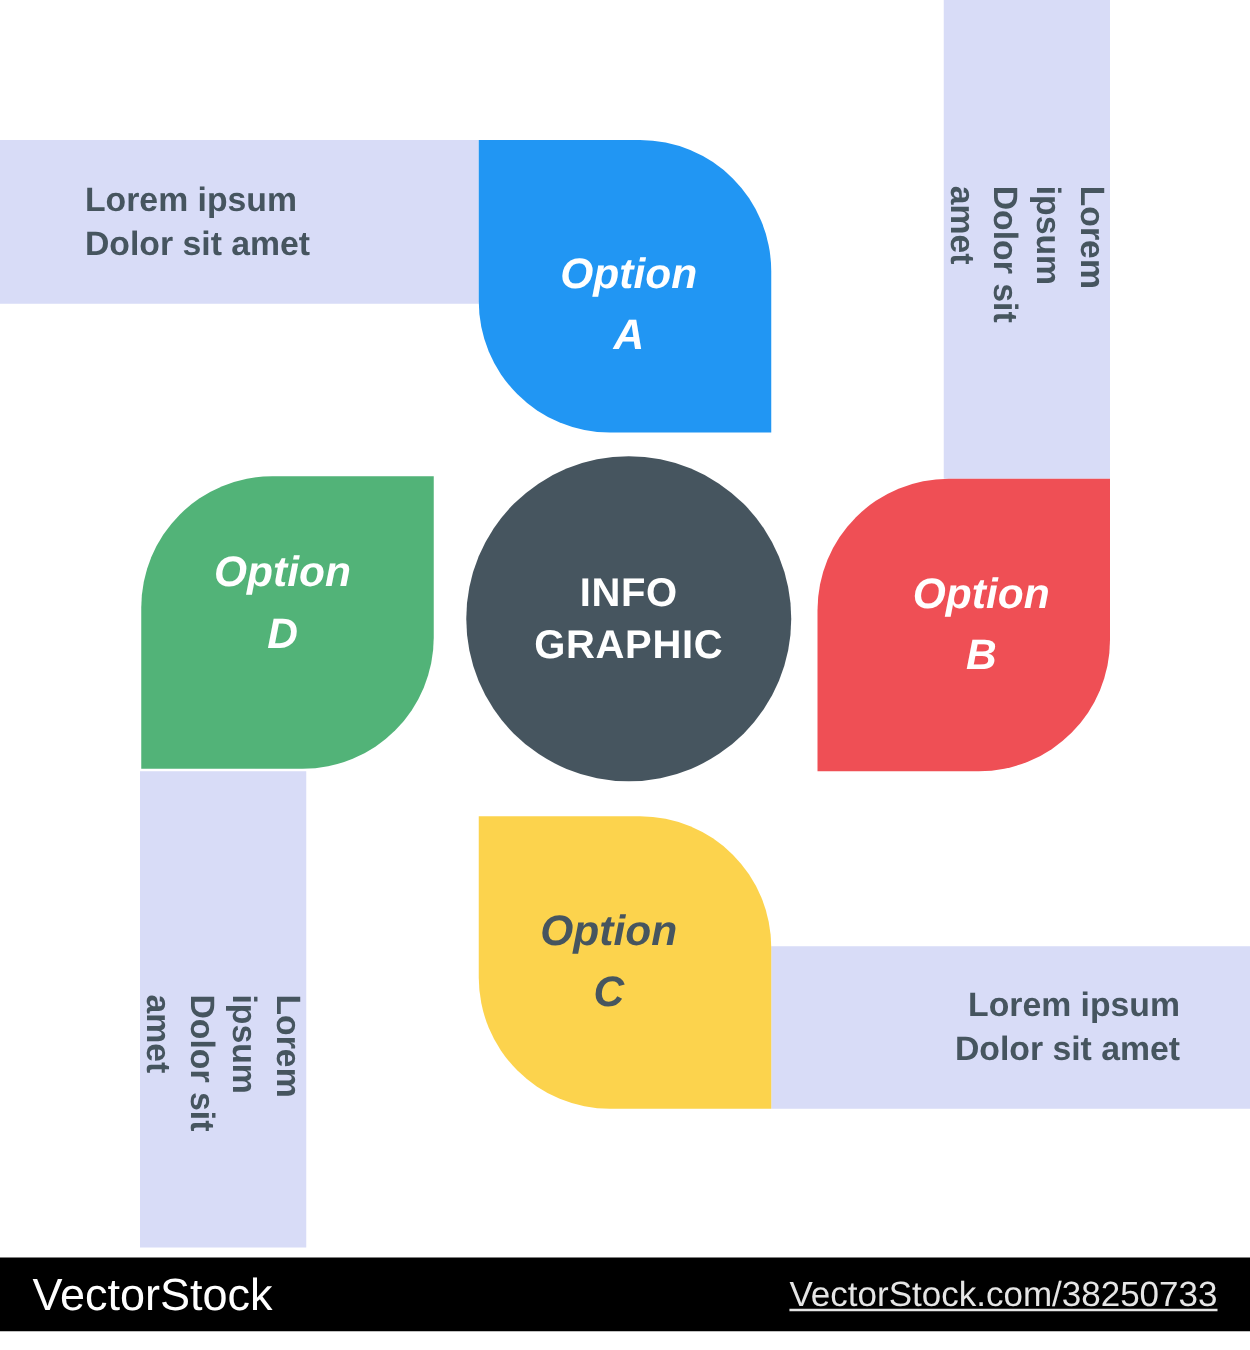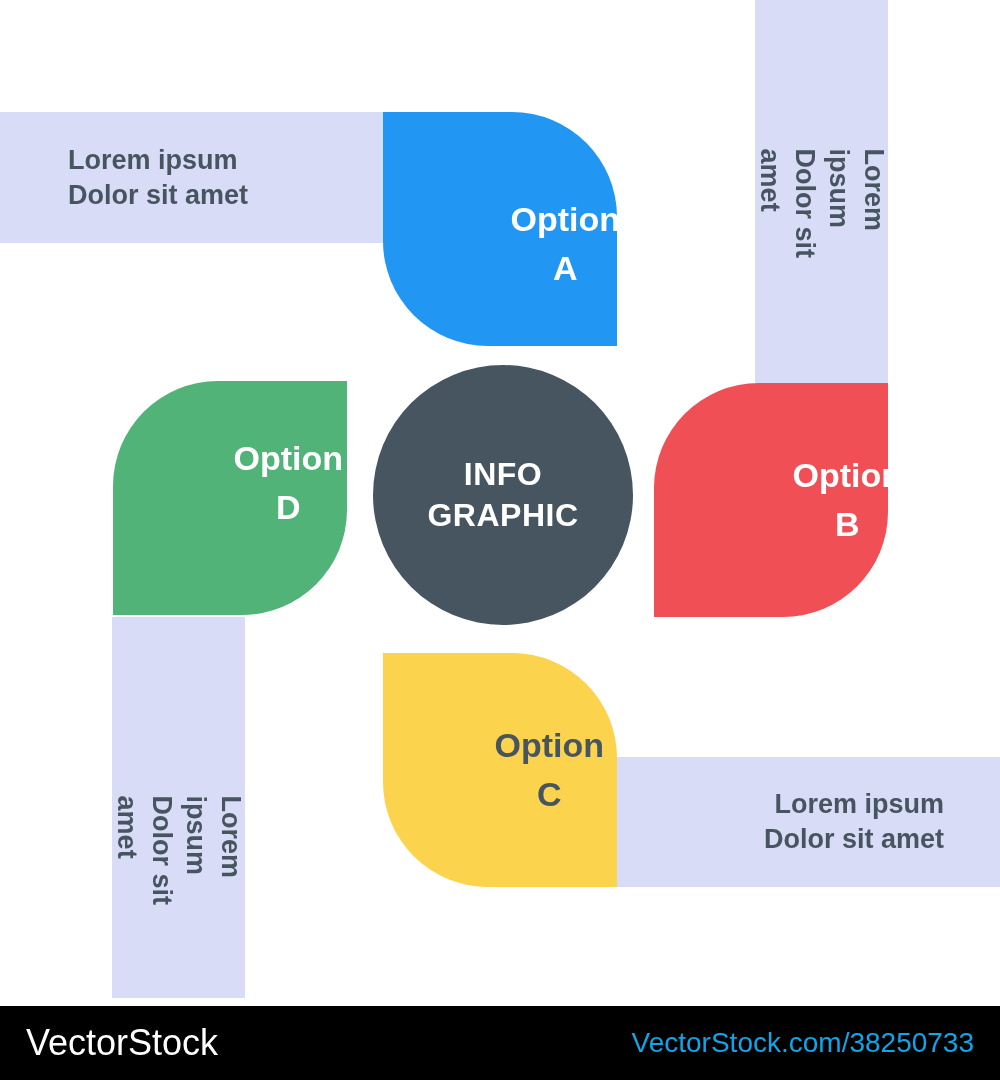--- a/index.html
+++ b/index.html
@@ -99,22 +99,23 @@
 
   .rot .banner-text { text-align: left; }
 
   
   .petal {
     position: absolute;
     width: 234px;
     height: 234px;
     display: flex;
     align-items: center;
-    justify-content: flex-end;
+    justify-content: center;
     text-align: center;
+    font-style: italic;
   }
   .petal .petal-label {
     font-weight: bold;
     font-size: 34px;
     line-height: 1.45;
     white-space: pre-line;
   }
 
   
   .leaf-tr-bl { border-radius: 0 105px 0 105px; }
@@ -178,39 +179,40 @@
     white-space: pre-line;
     letter-spacing: 0.5px;
   }
 
   
   #footer-bar {
     position: absolute;
     left: 0;
     top: 1006px;
     width: 1000px;
-    height: 74px;
+    height: 59px;
     background: #000000;
     display: flex;
     align-items: center;
     justify-content: space-between;
     box-sizing: border-box;
     padding: 0 26px;
   }
   #footer-bar .brand {
     color: #ffffff;
     font-size: 36px;
     font-family: "Liberation Sans Narrow", "Liberation Sans", sans-serif;
     font-weight: normal;
   }
   #footer-bar .url {
-    color: #0ea5e9;
+    color: #e5e5e5;
     font-size: 28px;
     font-family: "Liberation Sans Narrow", "Liberation Sans", sans-serif;
     font-weight: normal;
+    text-decoration: underline;
   }
 </style>
 </head>
 <body>
 
 <div id="canvas">
 
   <div class="banner" id="banner-top-left">
     <div class="banner-text">Lorem ipsum
 Dolor sit amet</div>

